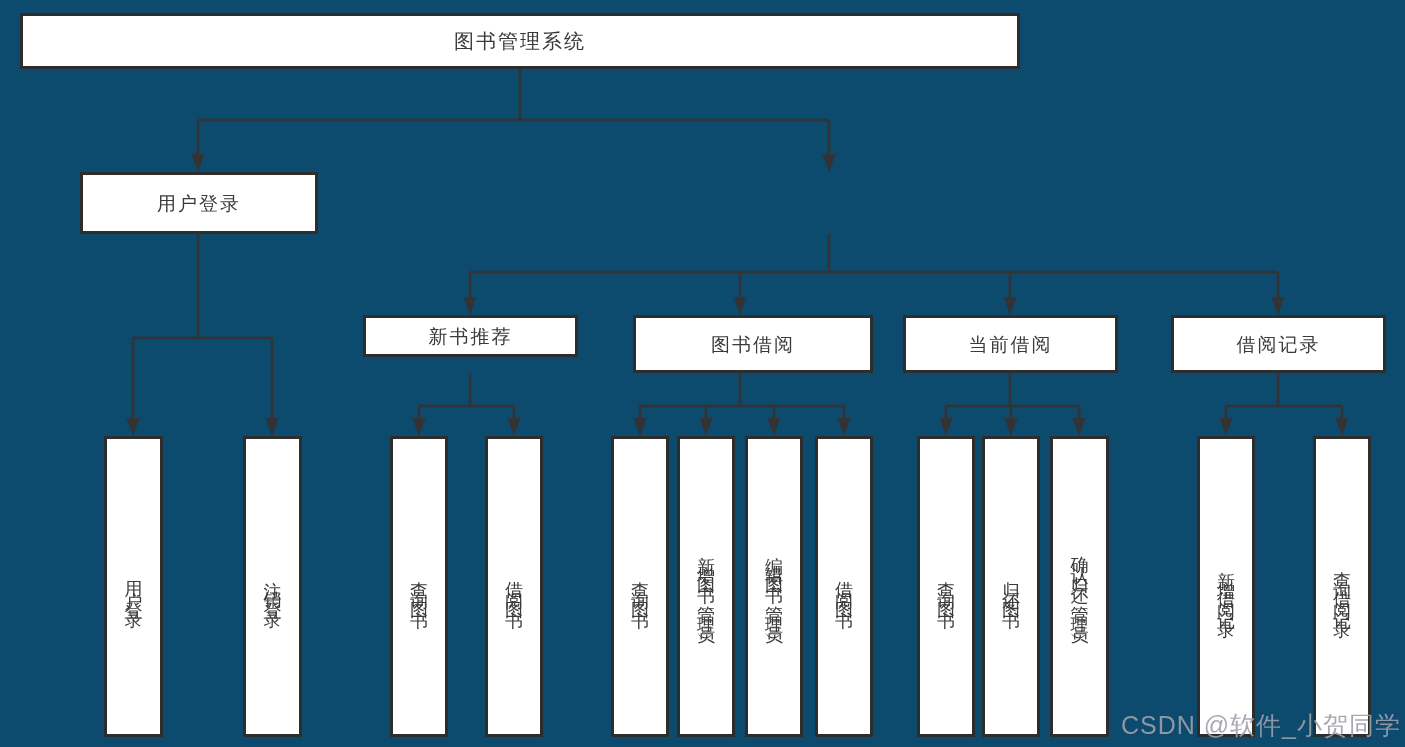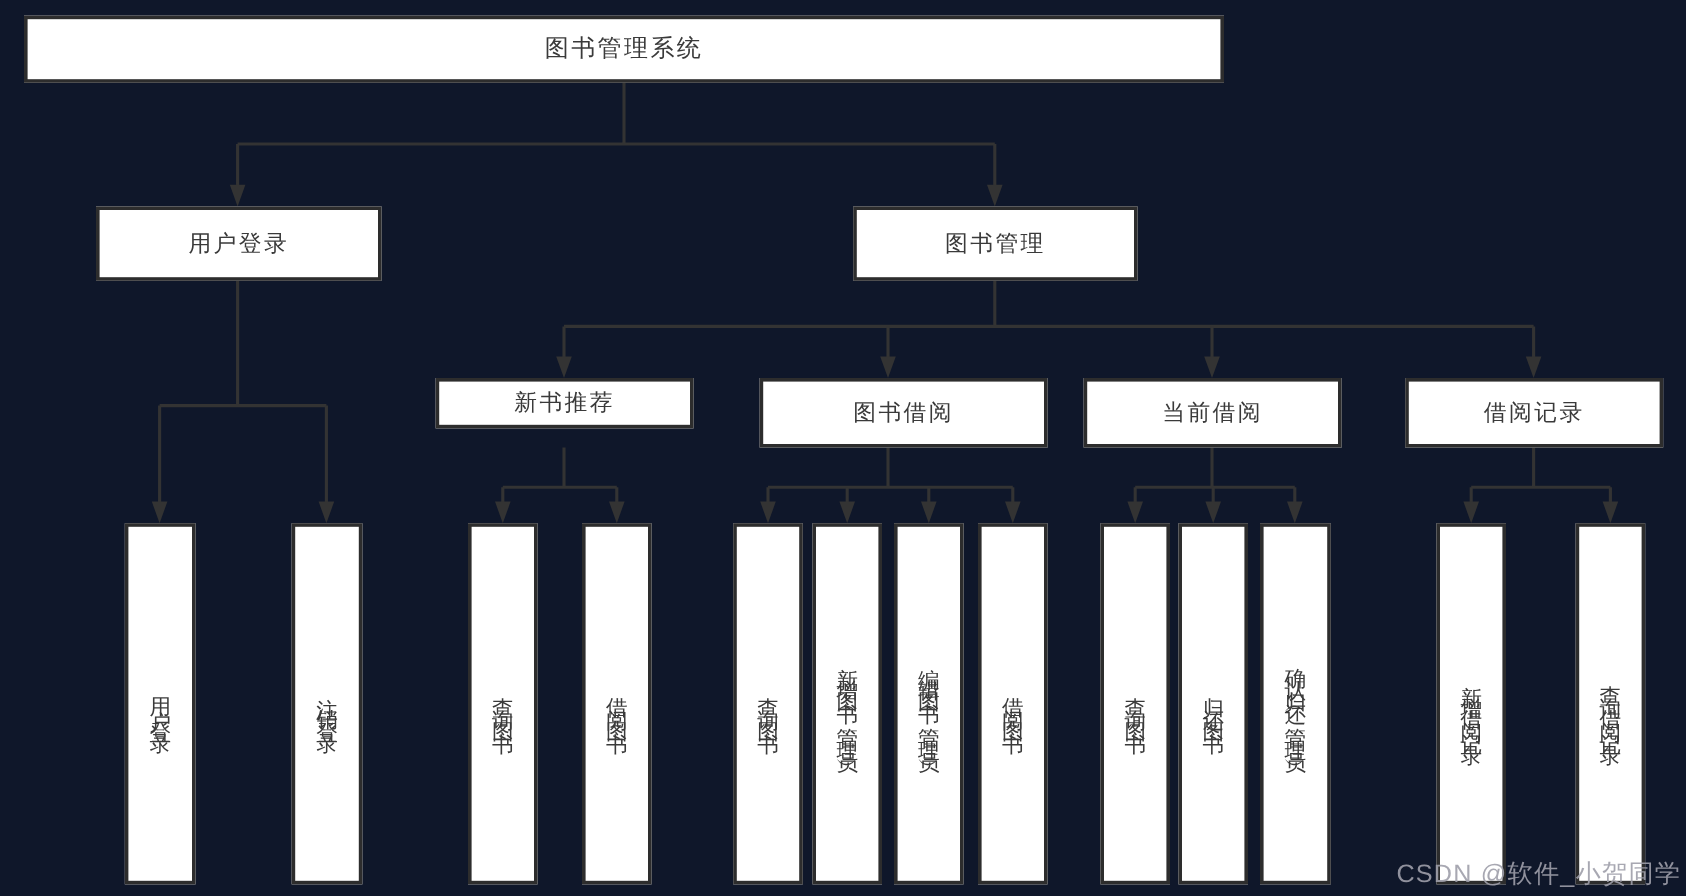--- a/index.html
+++ b/index.html
@@ -1,34 +1,34 @@
 <!DOCTYPE html>
 <html><head>
 <meta charset="utf-8">
 <style>
   html,body { margin:0; padding:0; background:#ffffff; }
   #canvas {
-    position:relative; width:1405px; height:747px; background:#0f172a;
+    position:relative; width:1405px; height:747px; background:#0c4a6e;
     font-family:"Liberation Sans", sans-serif; overflow:hidden;
   }
   #connectors { position:absolute; left:0; top:0; pointer-events:none; }
   .box {
     position:absolute; box-sizing:border-box; background:#ffffff;
     border:3px solid #2d2d2d; color:#3a3a3a;
     display:flex; align-items:center; justify-content:center;
     font-size:19px; letter-spacing:2px; line-height:1; white-space:nowrap;
   }
   .box.root { font-size:20px; }
   .box.v {
     writing-mode:vertical-rl; text-orientation:mixed;
     font-size:18px; letter-spacing:10px; white-space:normal;
   }
   #watermark {
     position:absolute; right:4px; bottom:5px;
-    font-size:21px; color:rgba(158,158,170,0.9); letter-spacing:1px;
+    font-size:25px; color:rgba(158,158,170,0.9); letter-spacing:1px;
   }
 </style>
 </head>
 <body>
 
 <div id="canvas">
 
   <svg id="connectors" width="1405" height="747" viewBox="0 0 1405 747">
 
     <path d="M520 68 V120 M198 120 H829
@@ -66,21 +66,20 @@
       <polygon points="1004.5,418 1017.5,418 1011,436"></polygon>
       <polygon points="1072.5,418 1085.5,418 1079,436"></polygon>
       <polygon points="1219.5,418 1232.5,418 1226,436"></polygon>
       <polygon points="1335.5,418 1348.5,418 1342,436"></polygon>
     </g>
   </svg>
 
   <div class="box root" style="left:20px;top:13px;width:1000px;height:56px">图书管理系统</div>
 
   <div class="box" style="left:80px;top:172px;width:238px;height:62px">用户登录</div>
-  <div class="box" style="left:711px;top:172px;width:237px;height:62px">图书管理</div>
 
   <div class="box" style="left:363px;top:315px;width:215px;height:42px">新书推荐</div>
   <div class="box" style="left:633px;top:315px;width:240px;height:58px">图书借阅</div>
   <div class="box" style="left:1171px;top:315px;width:215px;height:58px">借阅记录</div>
   <div class="box" style="left:903px;top:315px;width:215px;height:58px">当前借阅</div>
 
   <div class="box v" style="left:104px;top:436px;width:59px;height:301px">用户登录</div>
   <div class="box v" style="left:243px;top:436px;width:59px;height:301px">注销登录</div>
 
   <div class="box v" style="left:390px;top:436px;width:58px;height:301px">查询图书</div>

